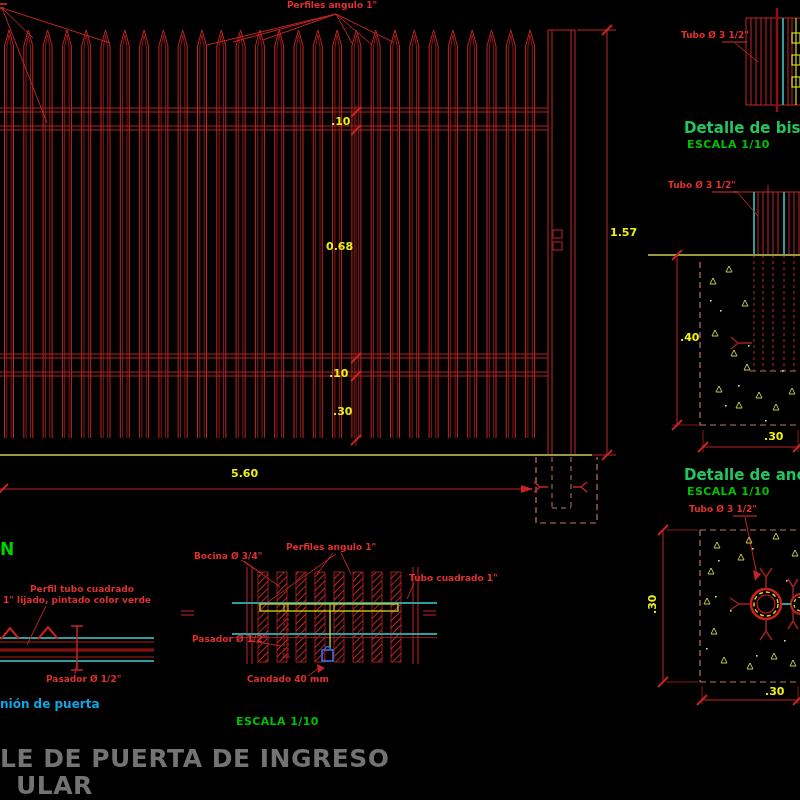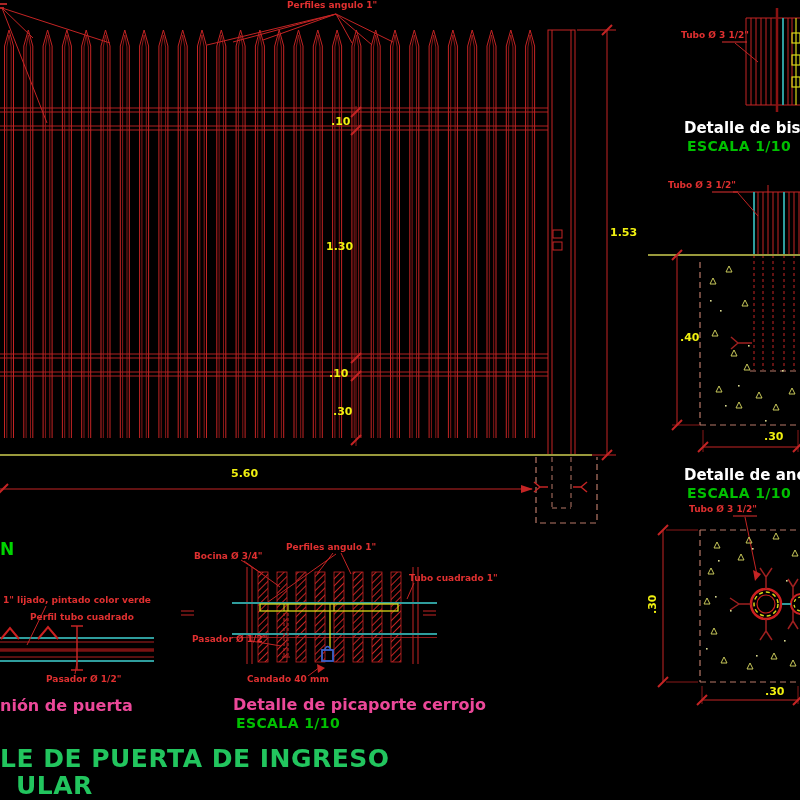--- a/index.html
+++ b/index.html
@@ -3,24 +3,24 @@
 <meta charset="utf-8">
 <style>
   *{margin:0;padding:0;box-sizing:border-box}
   html,body{background:#000}
   #canvas{position:relative;width:800px;height:800px;background:#000;overflow:hidden;
           font-family:"DejaVu Sans",sans-serif}
   #dwg{position:absolute;left:0;top:0}
   .lbl{position:absolute;white-space:nowrap;line-height:1;font-weight:bold}
   .red{color:#e03030;font-size:9px}
   .yellow{color:#f0f010;font-size:11px}
-  .gtitle{color:#ffffff;font-size:15px}
-  .gtitle2{color:#ec4899;font-size:16px}
-  .gscale{color:#00c000;font-size:14px;letter-spacing:.4px}
-  .gbig{color:#22c55e;font-size:25px;letter-spacing:.5px}
+  .gtitle{color:#22c55e;font-size:15px}
+  .gtitle2{color:#0ea5e9;font-size:12px}
+  .gscale{color:#00c000;font-size:11px;letter-spacing:.4px}
+  .gbig{color:#737373;font-size:25px;letter-spacing:.5px}
   .gfrag{color:#00d400;font-size:17px}
   .rot{transform:rotate(-90deg);transform-origin:left top}
 </style>
 </head>
 <body>
 
 <div id="canvas">
 
 <svg id="dwg" width="800" height="800" viewBox="0 0 800 800">
   <defs>
@@ -350,50 +350,49 @@
         <rect x="706" y="648" width="1.6" height="1.6" fill="#d8d890"></rect>
         <rect x="730" y="610" width="1.6" height="1.6" fill="#d8d890"></rect>
         <rect x="752" y="548" width="1.6" height="1.6" fill="#d8d890"></rect>
         <rect x="786" y="580" width="1.6" height="1.6" fill="#d8d890"></rect>
         <rect x="715" y="596" width="1.6" height="1.6" fill="#d8d890"></rect>
       </g>
 </svg>
 
 <div class="lbl red" style="left:287px;top:1px">Perfiles angulo 1"</div>
 <div class="lbl yellow" style="left:331px;top:116px">.10</div>
-<div class="lbl yellow" style="left:326px;top:241px">1.30</div>
+<div class="lbl yellow" style="left:326px;top:241px">0.68</div>
 <div class="lbl yellow" style="left:329px;top:368px">.10</div>
 <div class="lbl yellow" style="left:333px;top:406px">.30</div>
-<div class="lbl yellow" style="left:610px;top:227px">1.53</div>
+<div class="lbl yellow" style="left:610px;top:227px">1.57</div>
 <div class="lbl yellow" style="left:231px;top:468px">5.60</div>
 
 <div class="lbl red" style="left:681px;top:31px">Tubo Ø 3 1/2"</div>
 <div class="lbl gtitle" style="left:684px;top:121px">Detalle de bis</div>
 <div class="lbl gscale" style="left:687px;top:139px">ESCALA 1/10</div>
 
 <div class="lbl red" style="left:668px;top:181px">Tubo Ø 3 1/2"</div>
 <div class="lbl yellow" style="left:680px;top:332px">.40</div>
 <div class="lbl yellow" style="left:764px;top:431px">.30</div>
 <div class="lbl gtitle" style="left:684px;top:468px">Detalle de anc</div>
 <div class="lbl gscale" style="left:687px;top:486px">ESCALA 1/10</div>
 
 <div class="lbl red" style="left:689px;top:505px">Tubo Ø 3 1/2"</div>
 <div class="lbl yellow rot" style="left:647px;top:614px">.30</div>
 <div class="lbl yellow" style="left:765px;top:686px">.30</div>
 
 <div class="lbl gfrag" style="left:0px;top:541px">N</div>
-<div class="lbl red" style="left:30px;top:613px">Perfil tubo cuadrado</div>
+<div class="lbl red" style="left:30px;top:585px">Perfil tubo cuadrado</div>
 <div class="lbl red" style="left:3px;top:596px">1" lijado, pintado color verde</div>
 <div class="lbl red" style="left:46px;top:675px">Pasador Ø 1/2"</div>
 <div class="lbl gtitle2" style="left:0px;top:698px">nión de puerta</div>
 
 <div class="lbl red" style="left:194px;top:552px">Bocina Ø 3/4"</div>
 <div class="lbl red" style="left:286px;top:543px">Perfiles angulo 1"</div>
 <div class="lbl red" style="left:409px;top:574px">Tubo cuadrado 1"</div>
 <div class="lbl red" style="left:192px;top:635px">Pasador Ø 1/2"</div>
 <div class="lbl red" style="left:247px;top:675px">Candado 40 mm</div>
-<div class="lbl gtitle2" style="left:233px;top:697px">Detalle de picaporte cerrojo</div>
 <div class="lbl gscale" style="left:236px;top:716px">ESCALA 1/10</div>
 
 <div class="lbl gbig" style="left:0px;top:746px">LE DE PUERTA DE INGRESO</div>
 <div class="lbl gbig" style="left:16px;top:773px">ULAR</div>
 
 </div>
 
 </body></html>

